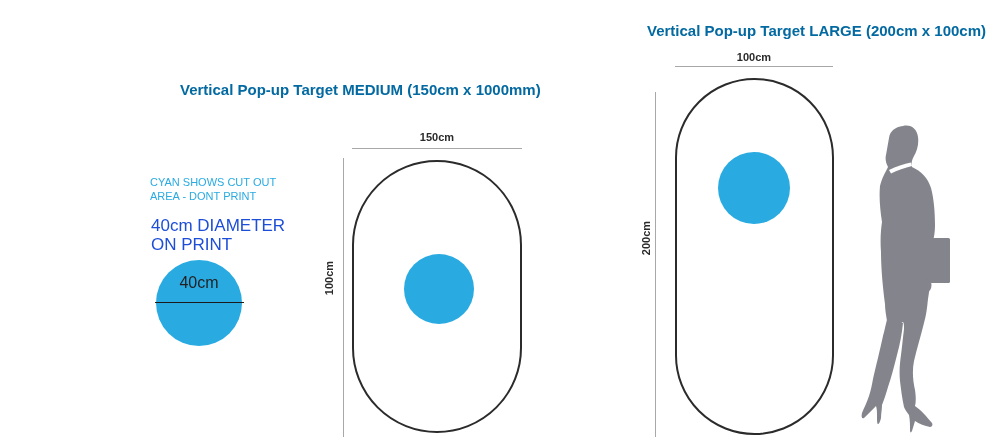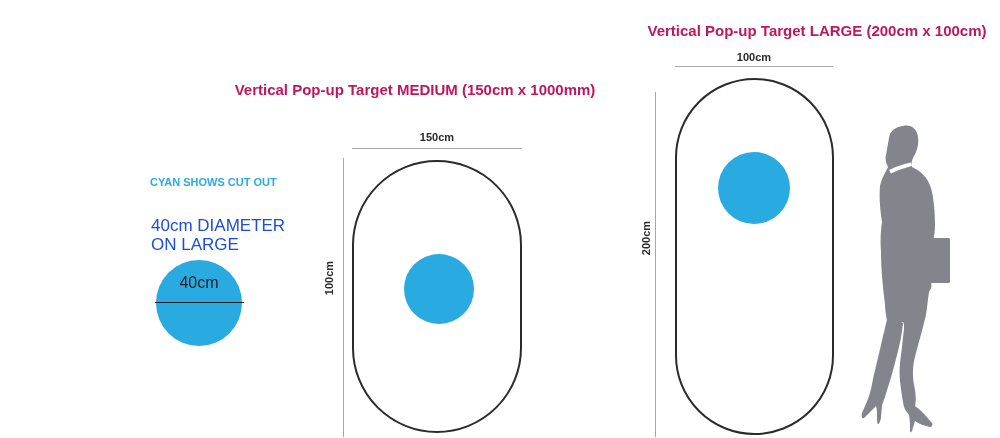--- a/index.html
+++ b/index.html
@@ -1,46 +1,47 @@
 <!DOCTYPE html>
 <html><head>
 <meta charset="utf-8">
 <style>
   html,body{margin:0;padding:0;background:#ffffff;}
   #canvas{
     position:relative;width:1000px;height:438px;background:#ffffff;overflow:hidden;
     font-family:"Liberation Sans", sans-serif;color:#231F20;
   }
   .abs{position:absolute;}
-  .title{font-size:15px;font-weight:bold;color:#be185d;text-align:center;white-space:nowrap;}
+  .title{font-size:15px;font-weight:bold;color:#0369a1;text-align:left;white-space:nowrap;}
   .dim-label{font-size:11px;font-weight:bold;color:#2b2b2b;text-align:center;line-height:12px;white-space:nowrap;}
   .dim-label-v{transform:rotate(-90deg);}
   .hline{height:1px;background:#A8A8A8;}
   .vline{width:1px;background:#A8A8A8;}
   .target-oval{border:2px solid #2B2B2B;background:#ffffff;box-sizing:border-box;}
   .cutout-circle{border-radius:50%;background:#29ABE2;}
-  .note{font-size:11px;font-weight:bold;color:#29ABE2;line-height:14px;white-space:nowrap;}
+  .note{font-size:11px;font-weight:normal;color:#29ABE2;line-height:14px;white-space:nowrap;}
   .spec{font-size:17px;color:#1d4ed8;line-height:18.5px;white-space:nowrap;}
   .sample-label{font-size:16px;color:#231F20;text-align:center;}
   .diameter-line{height:1px;background:#1a1a1a;}
 </style>
 </head>
 <body>
 
 <div id="canvas">
 
   <div class="abs title" style="left:180px;top:81px;width:470px;">Vertical Pop-up Target MEDIUM (150cm x 1000mm)</div>
   <div class="abs title" style="left:647px;top:22px;width:340px;">Vertical Pop-up Target LARGE (200cm x 100cm)</div>
 
   <div class="abs note" style="left:150px;top:175px;">
     <div>CYAN SHOWS CUT OUT</div>
+    <div>AREA - DONT PRINT</div>
   </div>
   <div class="abs spec" style="left:151px;top:217px;">
     <div>40cm DIAMETER</div>
-    <div>ON LARGE</div>
+    <div>ON PRINT</div>
   </div>
 
   <div class="abs cutout-circle" style="left:156px;top:260px;width:86px;height:86px;"></div>
   <div class="abs sample-label" style="left:156px;top:274px;width:86px;">40cm</div>
   <div class="abs diameter-line" style="left:155px;top:302px;width:89px;"></div>
 
   <div class="abs dim-label" style="left:387px;top:131px;width:100px;">150cm</div>
   <div class="abs hline" style="left:352px;top:148px;width:170px;"></div>
   <div class="abs vline" style="left:343px;top:158px;height:279px;"></div>
   <div class="abs dim-label dim-label-v" style="left:299px;top:272px;width:60px;height:12px;">100cm</div>

